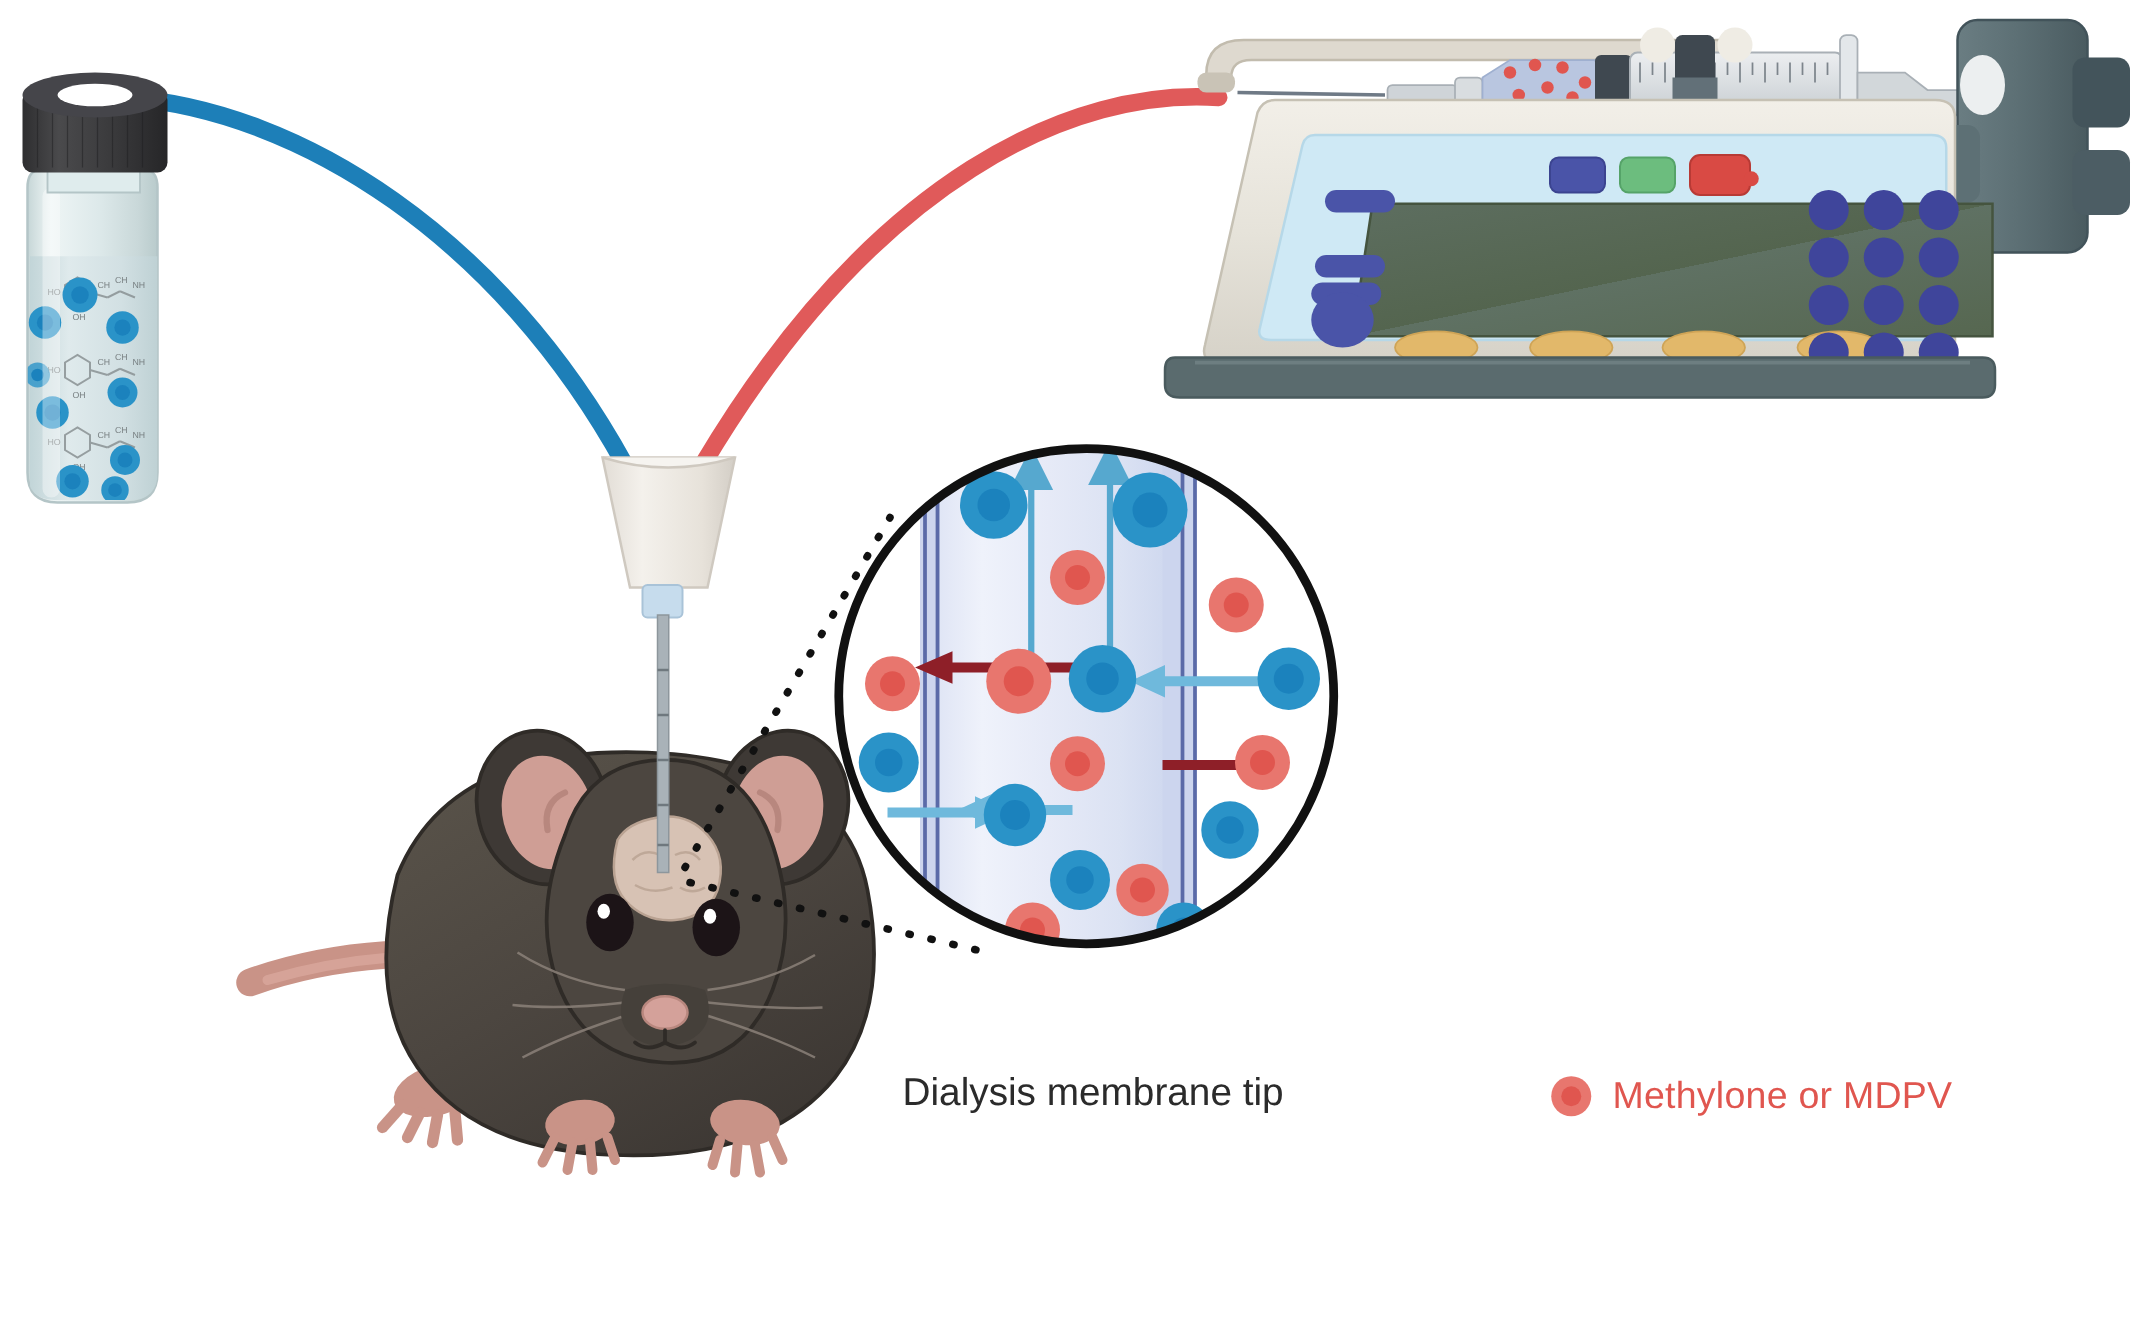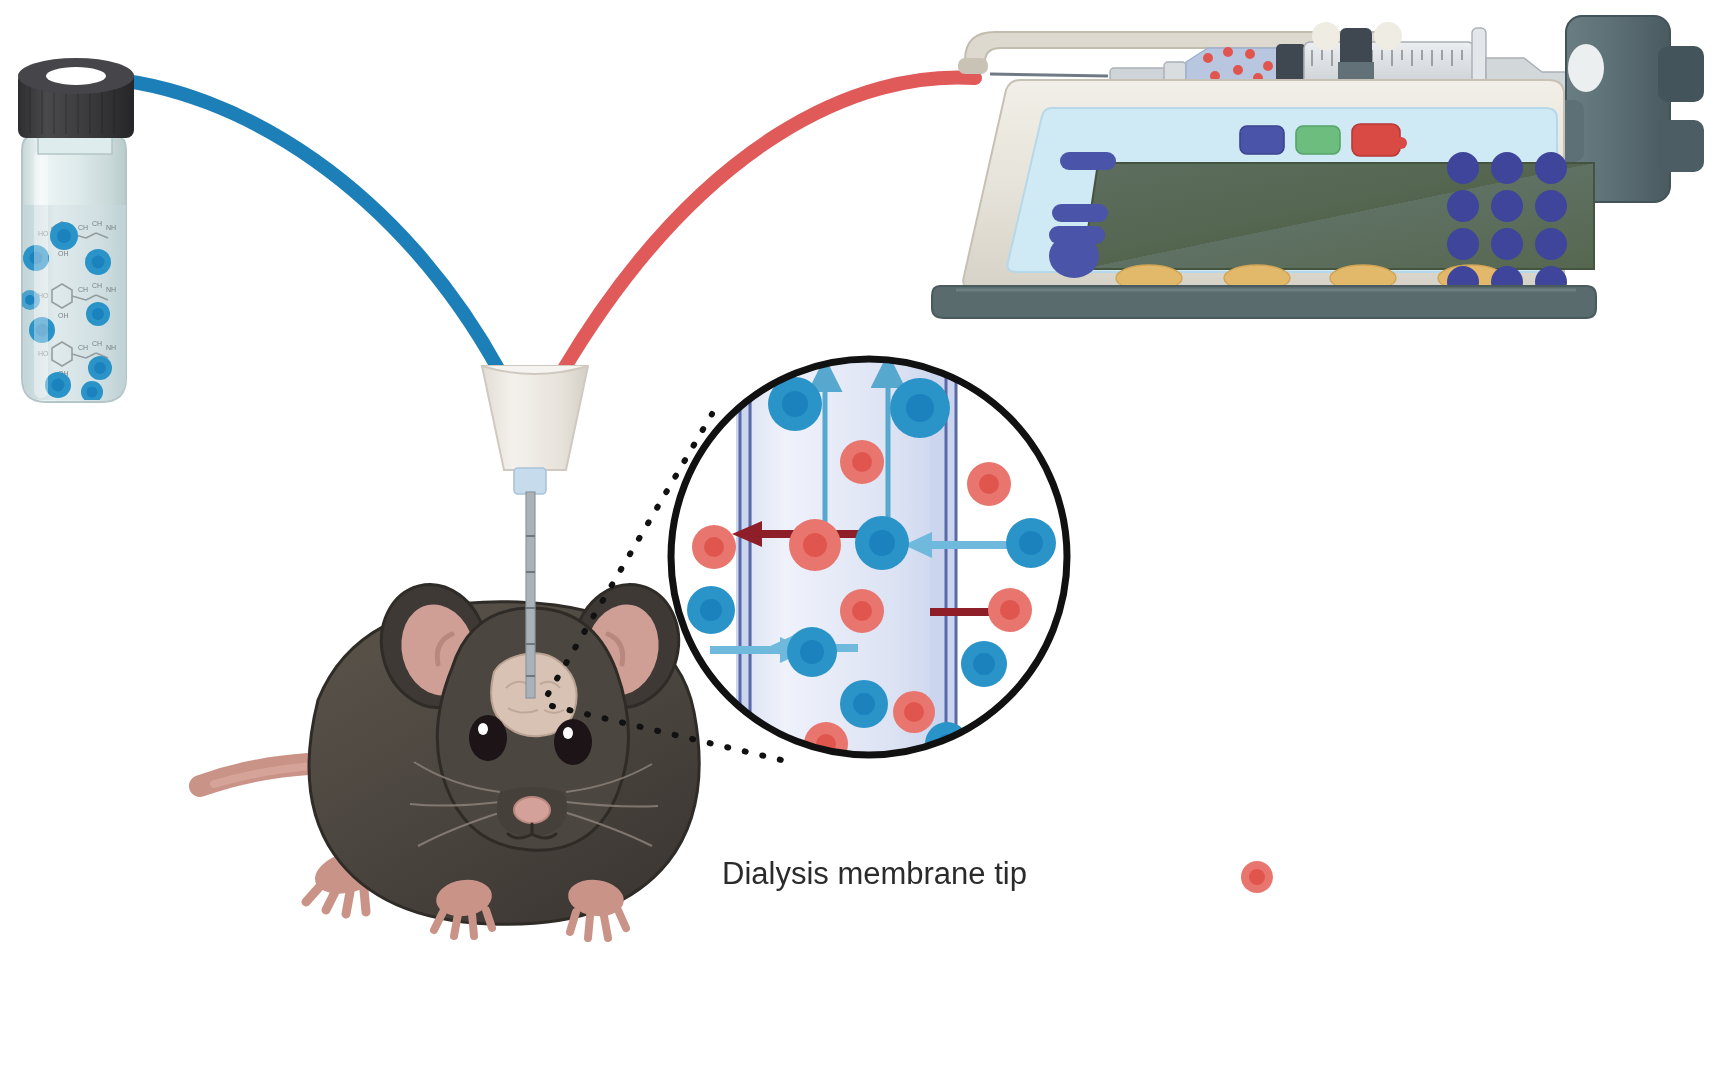--- a/index.html
+++ b/index.html
@@ -526,18 +526,19 @@
 
   <div class="abs tip-label" style="left:722px;top:856px;">Dialysis membrane tip</div>
 
   <div class="abs" style="left:1240px;top:860px;">
 
     <div style="display:flex;align-items:center;gap:16px;margin-bottom:24px;">
       <svg width="34" height="34" viewBox="0 0 34 34">
         <circle cx="17" cy="17" r="16" fill="#e8766e"></circle>
         <circle cx="17" cy="17" r="8" fill="#e0564f"></circle>
       </svg>
+      <span class="legend-label" style="color:#e0564f;">Methylone or MDPV</span>
     </div>
 
 
   </div>
 
 </div>
 
 </body></html>

